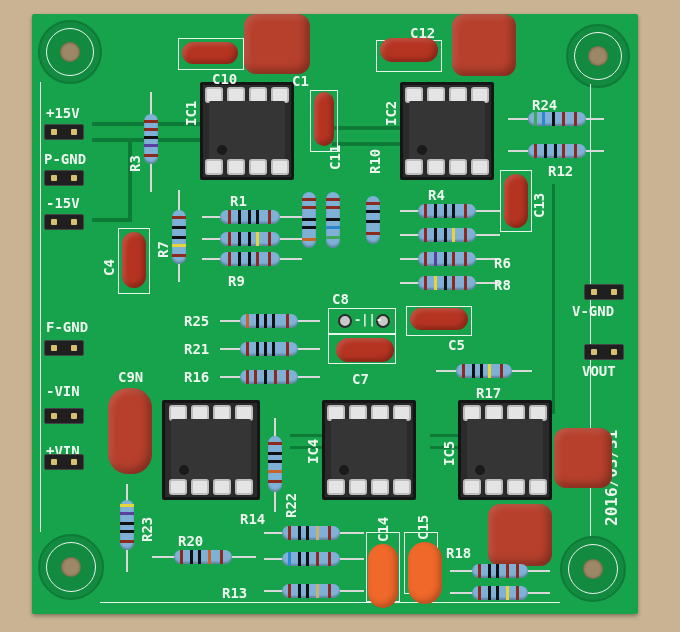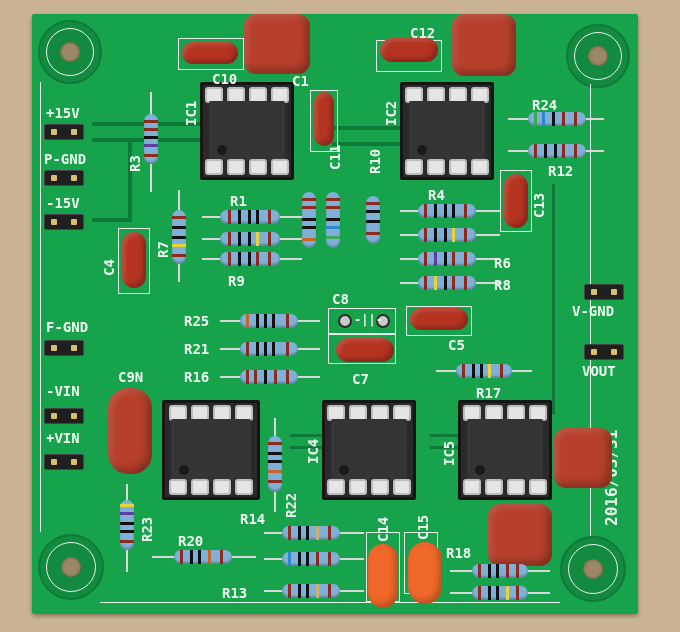--- a/index.html
+++ b/index.html
@@ -66,21 +66,21 @@
   <div class="header" style="left:12px;top:110px;"></div>
   <div class="silk" style="left:12px;top:138px;">P-GND</div>
   <div class="header" style="left:12px;top:156px;"></div>
   <div class="silk" style="left:14px;top:182px;">-15V</div>
   <div class="header" style="left:12px;top:200px;"></div>
 
   <div class="silk" style="left:14px;top:306px;">F-GND</div>
   <div class="header" style="left:12px;top:326px;"></div>
   <div class="silk" style="left:14px;top:370px;">-VIN</div>
   <div class="header" style="left:12px;top:394px;"></div>
-  <div class="silk" style="left:14px;top:418px;font-family:Liberation Mono, monospace;">+VIN</div>
+  <div class="silk" style="left:14px;top:430px;">+VIN</div>
   <div class="header" style="left:12px;top:440px;"></div>
 
   <div class="header" style="left:552px;top:270px;"></div>
   <div class="silk" style="left:540px;top:290px;">V-GND</div>
   <div class="header" style="left:552px;top:330px;"></div>
   <div class="silk" style="left:550px;top:350px;">VOUT</div>
   <div class="silk rot" style="left:572px;top:512px;font-size:16px;">2016/03/31</div>
 
   <div class="ic" style="left:168px;top:68px;width:88px;height:92px;">
     <div class="pin" style="left:2px;top:2px;"></div>

